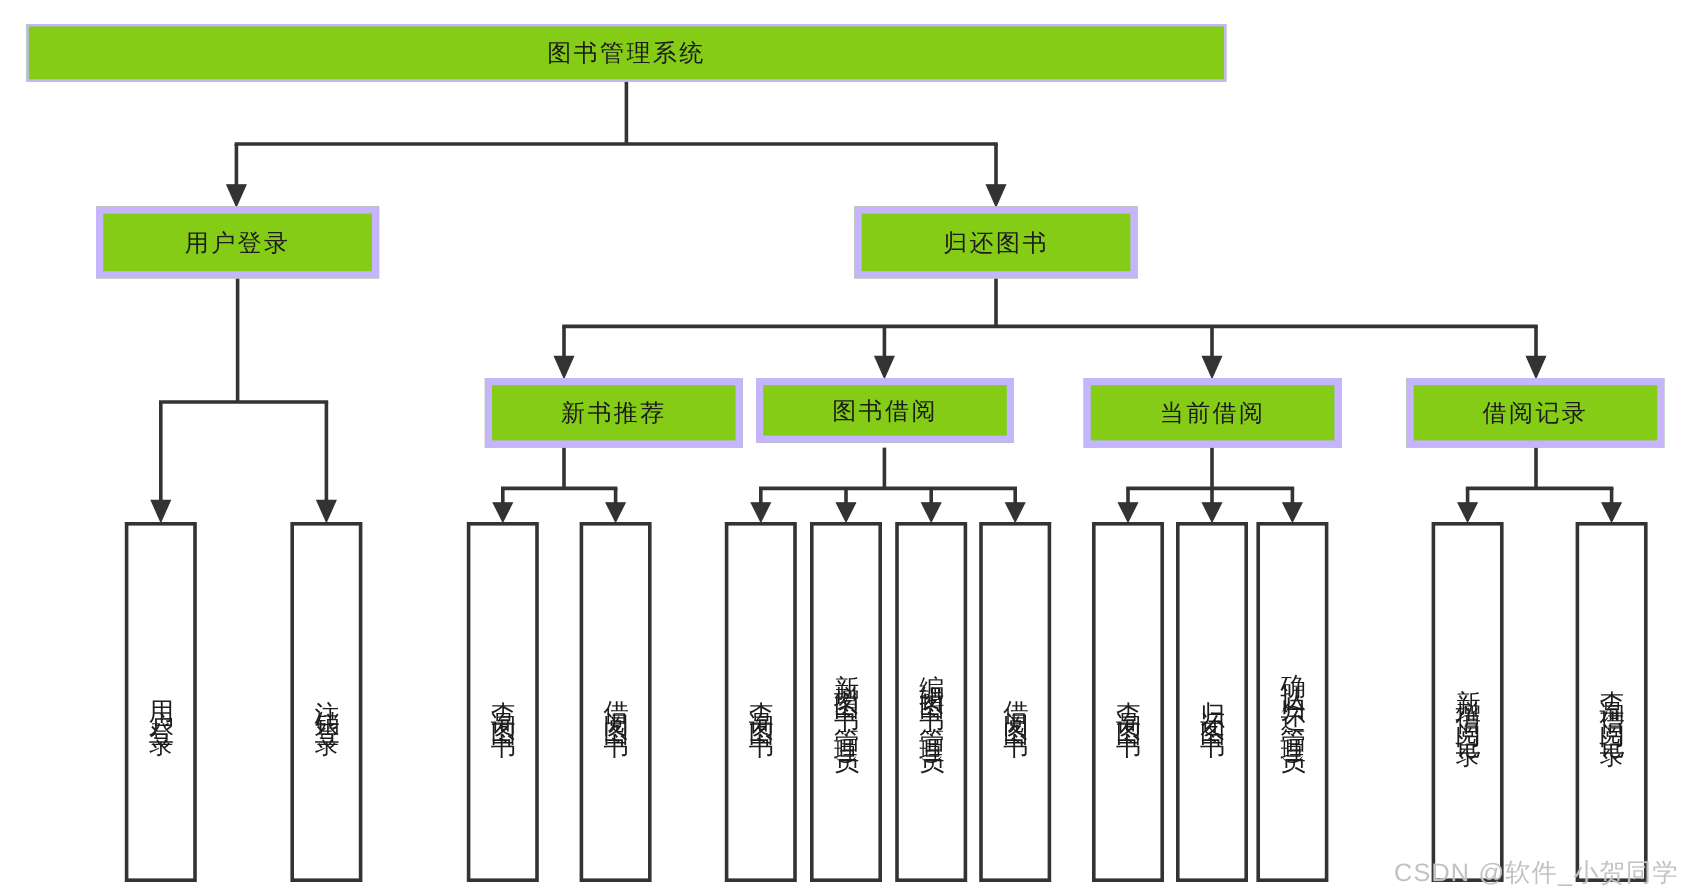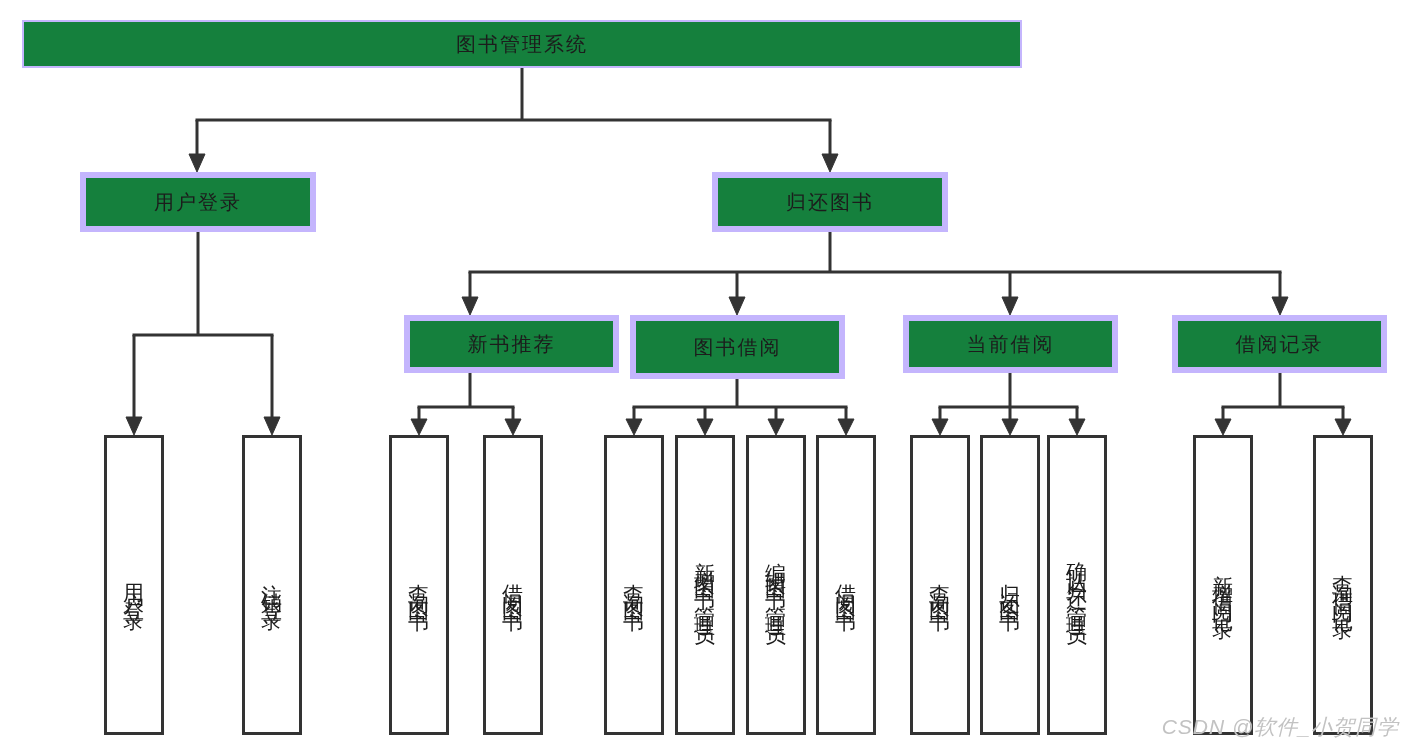--- a/index.html
+++ b/index.html
@@ -18,21 +18,21 @@
   #connectors {
     position: absolute;
     left: 0;
     top: 0;
     z-index: 1;
   }
   .hbox {
     position: absolute;
     box-sizing: border-box;
     border: 6px solid #c4b5fd;
-    background: #15803d;
+    background: #84cc16;
     display: flex;
     align-items: center;
     justify-content: center;
     font-size: 20px;
     letter-spacing: 2px;
     color: #1c1c1c;
     z-index: 2;
   }
   .rootbox {
     border-width: 2px;
@@ -61,21 +61,20 @@
   }
   #watermark {
     position: absolute;
     right: 6px;
     bottom: 6px;
     font-size: 21px;
     color: #c2c2c2;
     letter-spacing: 1px;
     z-index: 3;
     text-shadow: 0 0 1px rgba(255,255,255,0.6);
-    font-style: italic;
   }
   svg line {
     stroke: #333333;
     stroke-width: 3;
   }
   svg polygon {
     fill: #333333;
     stroke: #333333;
   }
 </style>
@@ -153,21 +152,21 @@
   <div class="hbox" style="left:80px; top:172px; width:236px; height:60px;">
     <span>用户登录</span>
   </div>
   <div class="hbox" style="left:712px; top:172px; width:236px; height:60px;">
     <span>归还图书</span>
   </div>
 
   <div class="hbox" style="left:363px; top:315px; width:215px; height:58px;margin-left:41px;">
     <span>新书推荐</span>
   </div>
-  <div class="hbox" style="left:630px; top:315px; width:215px; height:64px;">
+  <div class="hbox" style="left:630px; top:315px; width:215px; height:54px;">
     <span>图书借阅</span>
   </div>
   <div class="hbox" style="left:903px; top:315px; width:215px; height:58px;">
     <span>当前借阅</span>
   </div>
   <div class="hbox" style="left:1172px; top:315px; width:215px; height:58px;font-family:Liberation Serif, serif;">
     <span>借阅记录</span>
   </div>
 
   <div class="leaf" style="left:104px;">

